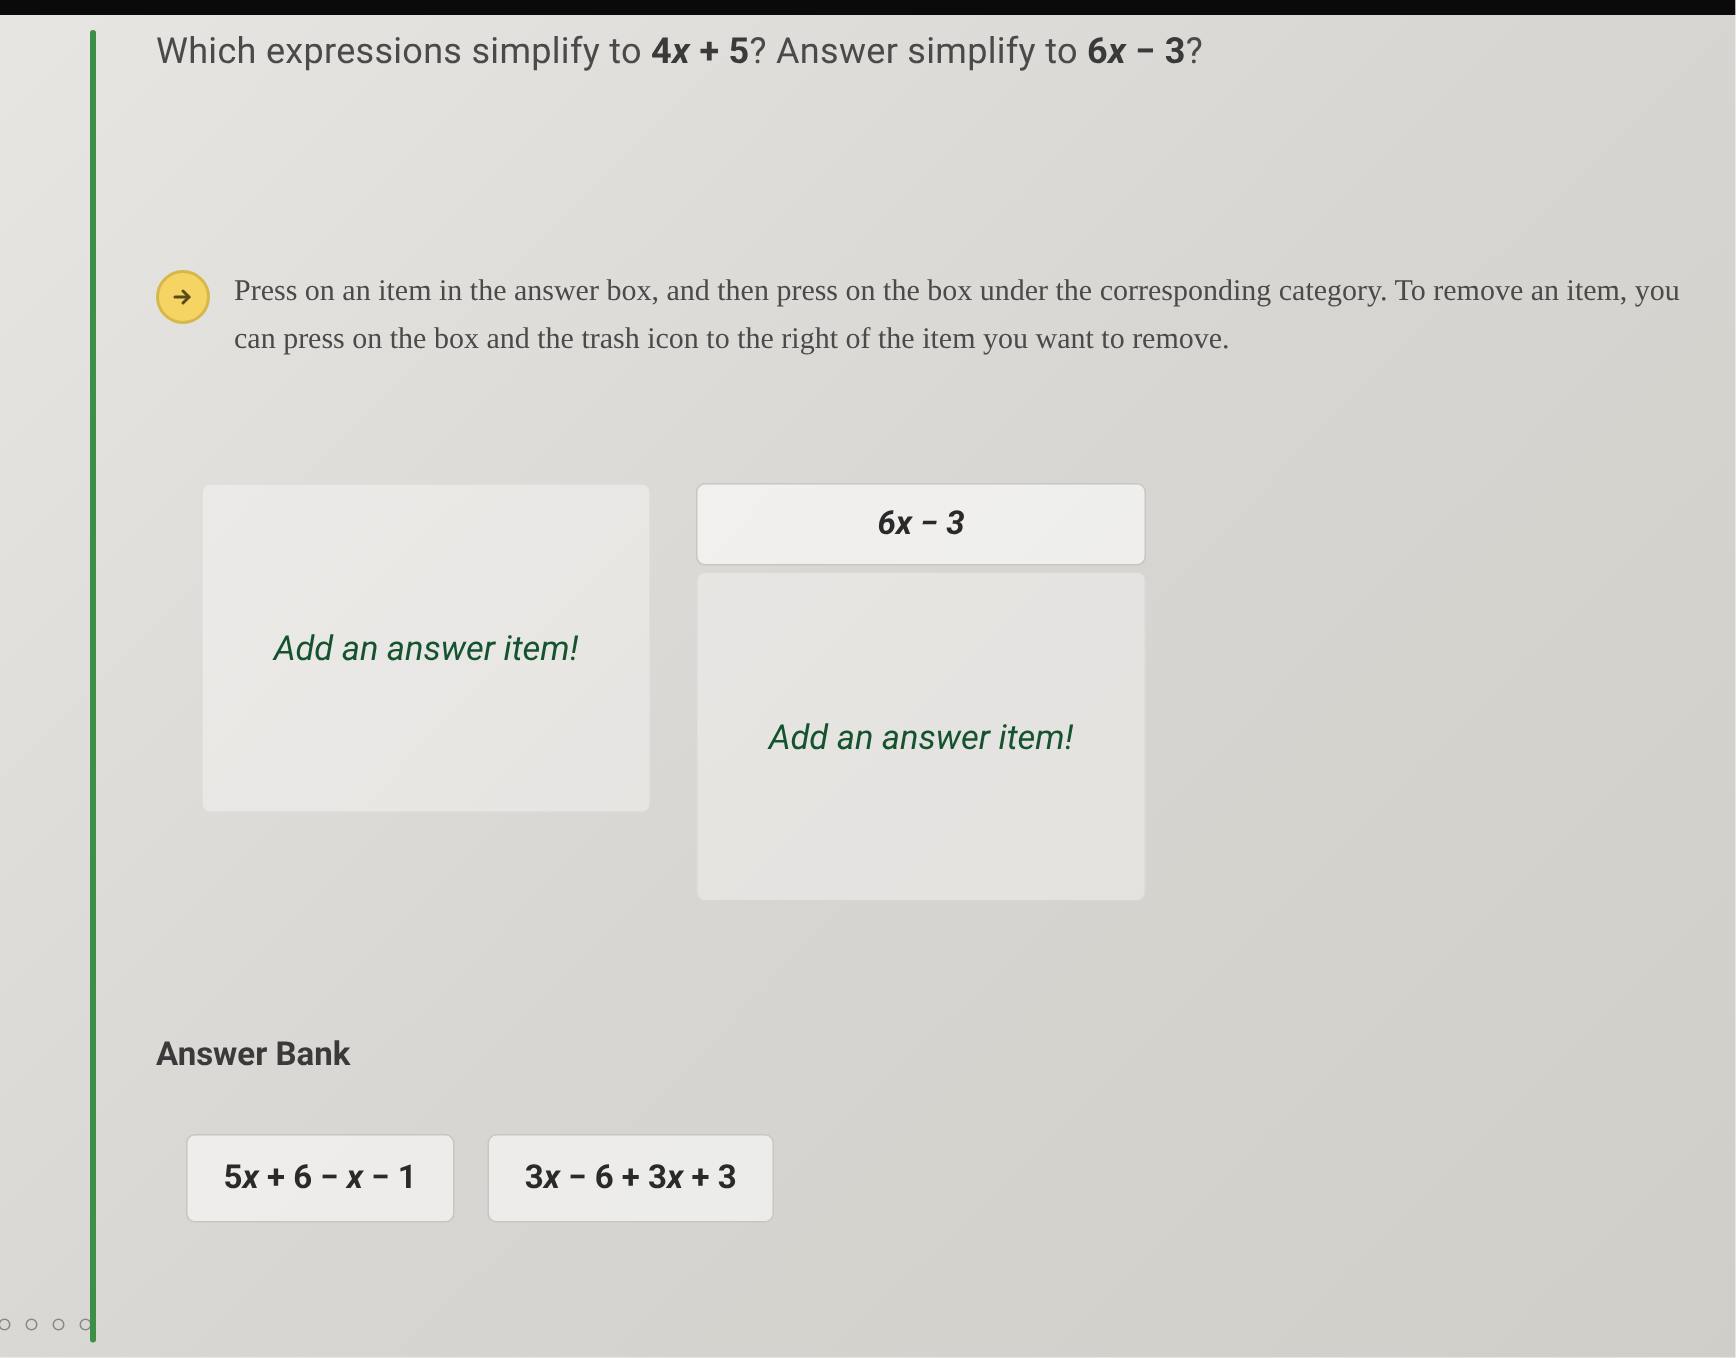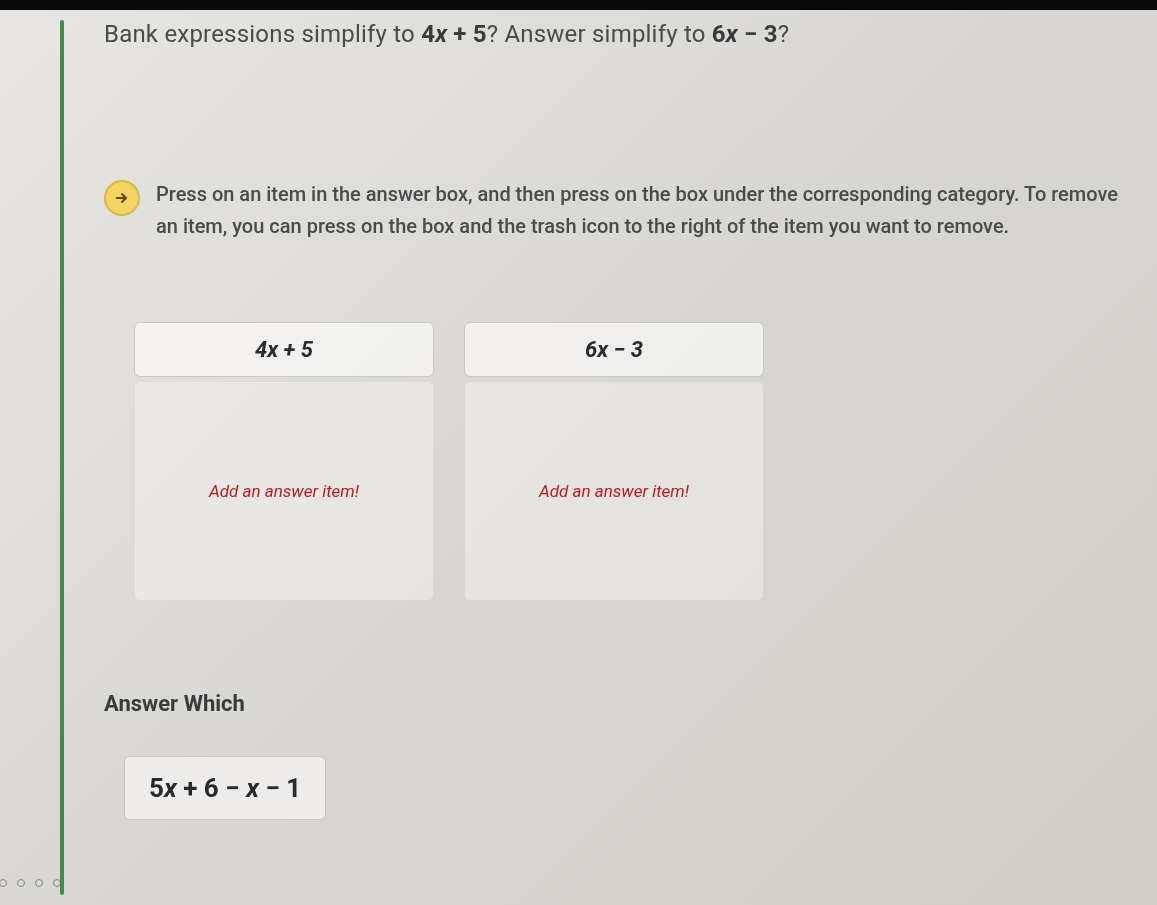--- a/index.html
+++ b/index.html
@@ -60,20 +60,21 @@
     margin-bottom: 130px;
     letter-spacing: 0.2px;
   }
   .question .bold { font-weight: 700; color: #3a3a3a; font-style: italic;}
   .question .boldn { font-weight: 700; color: #3a3a3a;}
   .instruction-row {
     display: flex;
     align-items: flex-start;
     gap: 16px;
     margin-bottom: 80px;
+    font-family: Liberation Serif, serif;
   }
   .arrow-badge {
     width: 36px;
     height: 36px;
     border-radius: 50%;
     background: #f5d463;
     border: 2px solid #d4b84a;
     display: flex;
     align-items: center;
     justify-content: center;
@@ -110,42 +111,42 @@
   }
   .cat-header .x { font-style: italic; }
   .drop-zone {
     background: rgba(255,255,255,0.35);
     border: 1px solid rgba(200,198,192,0.4);
     border-radius: 6px;
     height: 220px;
     display: flex;
     align-items: center;
     justify-content: center;
-    font-size: 17px;
-    color: #b91c1c;
+    font-size: 23px;
+    color: #14532d;
     font-style: italic;
   }
   .bank-label {
     font-size: 22px;
     font-weight: 700;
     color: #3a3a3a;
     margin-bottom: 40px;
     margin-left: 0px;
   }
   .bank-row {
     display: flex;
     gap: 22px;
     margin-left: 20px;
   }
   .bank-item {
     background: rgba(255,255,255,0.55);
     border: 1px solid #c8c6c0;
     border-radius: 6px;
     padding: 16px 24px;
-    font-size: 26px;
+    font-size: 22px;
     font-weight: 700;
     color: #2a2a2a;
     cursor: pointer;
     white-space: nowrap;
   }
   .bank-item .x { font-style: italic; }
 </style>
 </head>
 <body>
 
@@ -156,54 +157,54 @@
       <div class="dot"></div>
       <div class="dot"></div>
       <div class="dot"></div>
       <div class="dot"></div>
     </div>
   </div>
   <div class="divider"></div>
   <div class="content">
 
     <div class="question">
-      <span>Bank expressions simplify to </span><span class="boldn">4</span><span class="bold">x</span><span class="boldn"> + 5</span><span>? Answer simplify to </span><span class="boldn">6</span><span class="bold">x</span><span class="boldn"> − 3</span><span>?</span>
+      <span>Which expressions simplify to </span><span class="boldn">4</span><span class="bold">x</span><span class="boldn"> + 5</span><span>? Answer simplify to </span><span class="boldn">6</span><span class="bold">x</span><span class="boldn"> − 3</span><span>?</span>
     </div>
 
     <div class="instruction-row">
       <div class="arrow-badge">
         <svg viewBox="0 0 24 24" fill="none" stroke="#5a4a1a" stroke-width="3" stroke-linecap="round" stroke-linejoin="round">
           <line x1="4" y1="12" x2="18" y2="12"></line>
           <polyline points="12 6 18 12 12 18"></polyline>
         </svg>
       </div>
       <div class="instruction-text">Press on an item in the answer box, and then press on the box under the corresponding category. To remove an item, you can press on the box and the trash icon to the right of the item you want to remove.</div>
     </div>
 
     <div class="drop-row">
       <div class="drop-col">
-        <div class="cat-header">
-          <span>4</span><span class="x">x</span><span> + 5</span>
-        </div>
         <div class="drop-zone">
           <span>Add an answer item!</span>
         </div>
       </div>
       <div class="drop-col">
         <div class="cat-header">
           <span>6</span><span class="x">x</span><span> − 3</span>
         </div>
         <div class="drop-zone">
           <span>Add an answer item!</span>
         </div>
       </div>
     </div>
 
-    <div class="bank-label">Answer Which</div>
+    <div class="bank-label">Answer Bank</div>
 
     <div class="bank-row">
       <div class="bank-item">
         <span>5<span class="x">x</span> + 6 − <span class="x">x</span> − 1</span>
       </div>
+      <div class="bank-item">
+        <span>3<span class="x">x</span> − 6 + 3<span class="x">x</span> + 3</span>
+      </div>
     </div>
 
   </div>
 </div>
 
 </body></html>

